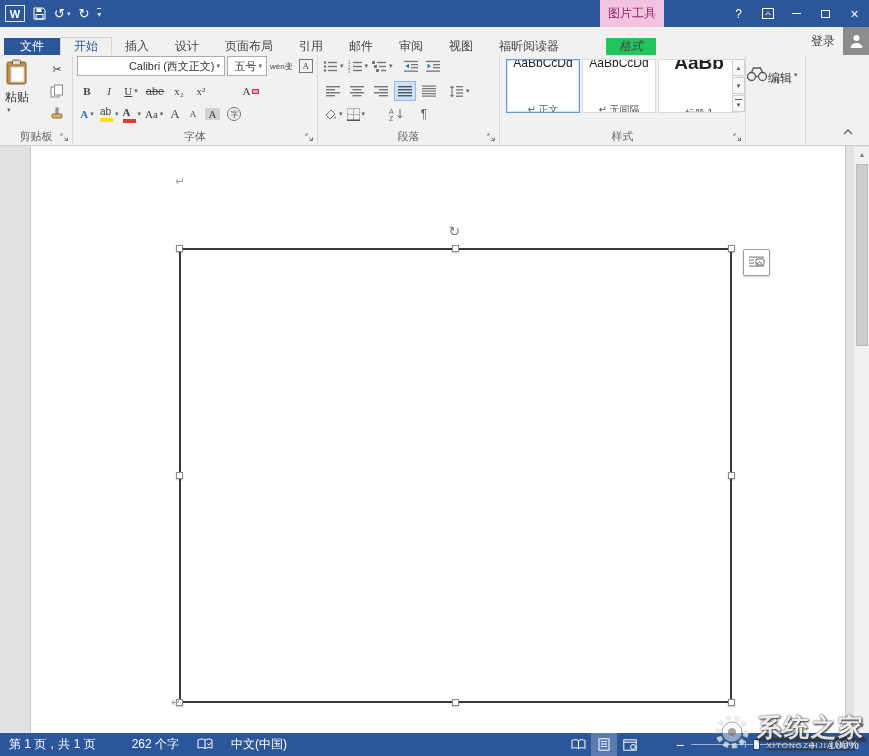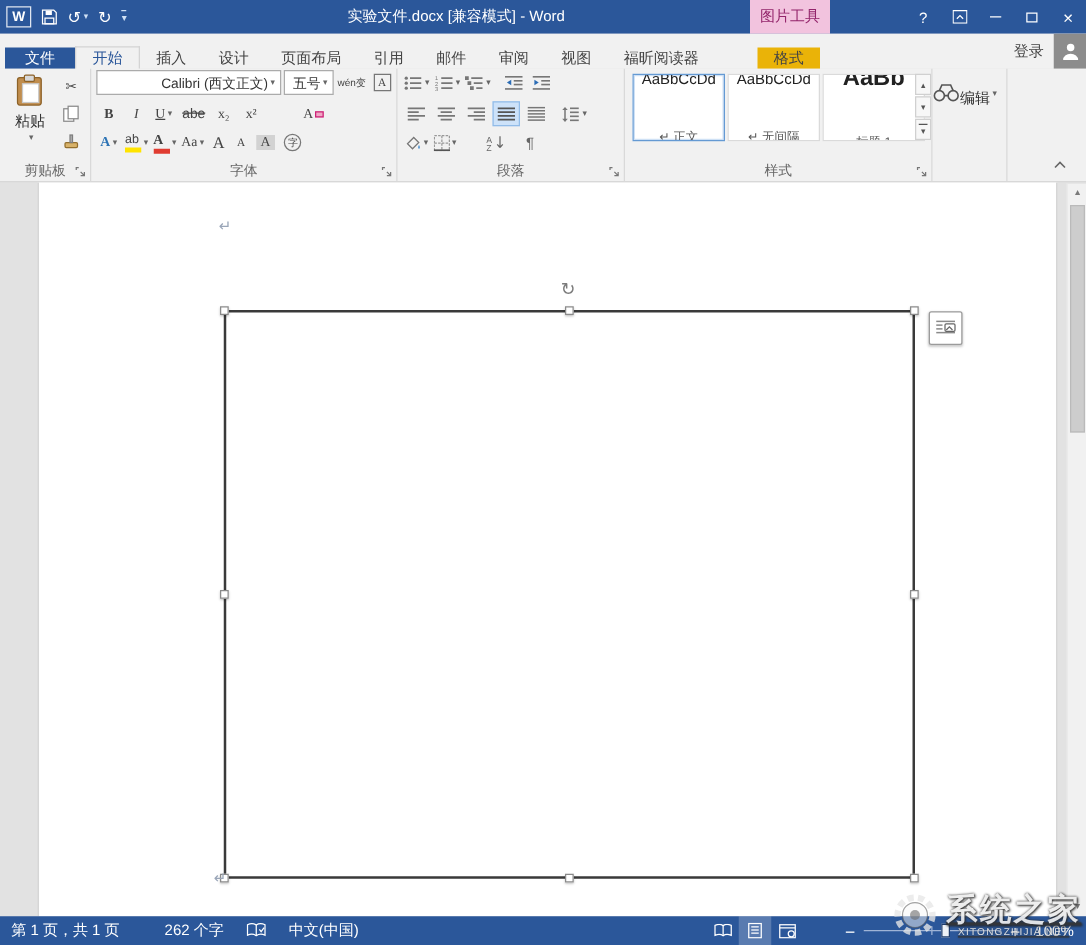--- a/index.html
+++ b/index.html
@@ -30,21 +30,21 @@
   .ic-max { width:9px; height:8px; border:1px solid #fff; }
   .wbtn.close { font-size:14px; }
 
   
   .tabrow { position:absolute; top:27px; left:0; width:100%; height:28px; background:#f1f1f1; }
   .tabs { display:flex; height:100%; padding-left:4px;align-items:flex-end; }
   .tab { display:flex; align-items:center; justify-content:center; padding:0 13px; color:#444;
          cursor:pointer; white-space:nowrap; }
   .tab.file { background:#2b579a; color:#fff; min-width:56px; }
   .tab.active { color:#2b579a; border:1px solid #d4d4d4; border-bottom:none; background:#f1f1f1; }
-  .tab.context { background:#eab308; margin-left:34px; }
+  .tab.context { background:#22c55e; margin-left:34px;font-style:italic; }
   .signin { position:absolute; right:34px; top:0; height:28px; display:flex; align-items:center;
             color:#444; cursor:pointer; }
   .avatar { position:absolute; right:0; top:0; width:26px; height:28px; background:#8c8c8c;
             display:flex; align-items:center; justify-content:center; cursor:pointer; }
 
   
   .ribbon { position:absolute; top:55px; left:0; width:100%; height:91px; background:#f1f1f1;
             border-bottom:1px solid #cfcfcf; }
   .group { position:absolute; top:0; height:100%; border-right:1px solid #d9d9d9; }
   .glabel { position:absolute; bottom:1px; left:0; width:100%; text-align:center; font-size:11px; color:#666; }
@@ -54,21 +54,21 @@
   .rbtn { display:flex; align-items:center; justify-content:center; height:20px; min-width:20px;
           border:1px solid transparent; color:#444; cursor:pointer; font-size:11px; }
   .rbtn.active { background:#cde2f9; border-color:#92bce8; }
   .serif { font-family:"Liberation Serif","DejaVu Serif",serif; }
   .combo { height:20px; background:#fff; border:1px solid #ababab; display:flex; align-items:center;
            font-size:11px; padding:0 4px; cursor:pointer; }
   .combo .val { flex:1; white-space:nowrap; overflow:hidden; }
 
   
   .paste { position:absolute; left:4px; top:3px; width:40px; height:74px; display:flex; flex-direction:column;
-           align-items:center; cursor:pointer; border:1px solid transparent; }
+           cursor:pointer; border:1px solid transparent; }
   .paste .lbl { margin-top:3px; }
   .clip-col { position:absolute; left:47px; top:4px; display:flex; flex-direction:column; gap:2px; }
 
   
   .bar-btn { position:relative; flex-direction:column; gap:0; }
   .cbar { width:13px; height:4px; margin-top:1px; }
   .boxA { width:14px; height:14px; border:1px solid #777; display:flex; align-items:center; justify-content:center;
           font-size:9px; }
   .circleZ { width:14px; height:14px; border:1px solid #777; border-radius:50%; display:flex; align-items:center;
              justify-content:center; font-size:8px; }
@@ -157,21 +157,20 @@
       </span>
       <span class="qbtn">
         <span>↺</span>
         <span class="dd">▾</span>
       </span>
       <span class="qbtn">
         <span>↻</span>
       </span>
       <span class="qat-more">▾</span>
     </div>
-    <div class="tb-title">实验文件.docx [兼容模式] - Word</div>
     <div class="ctx-strip">图片工具</div>
     <div class="win-ctrls">
       <span class="wbtn">?</span>
       <span class="wbtn">
         <svg width="12" height="11" viewBox="0 0 12 11">
           <rect x="0.5" y="0.5" width="11" height="10" fill="none" stroke="#fff"></rect>
           <path d="M3.5 7 L6 4.5 L8.5 7" fill="none" stroke="#fff"></path>
         </svg>
       </span>
       <span class="wbtn">

